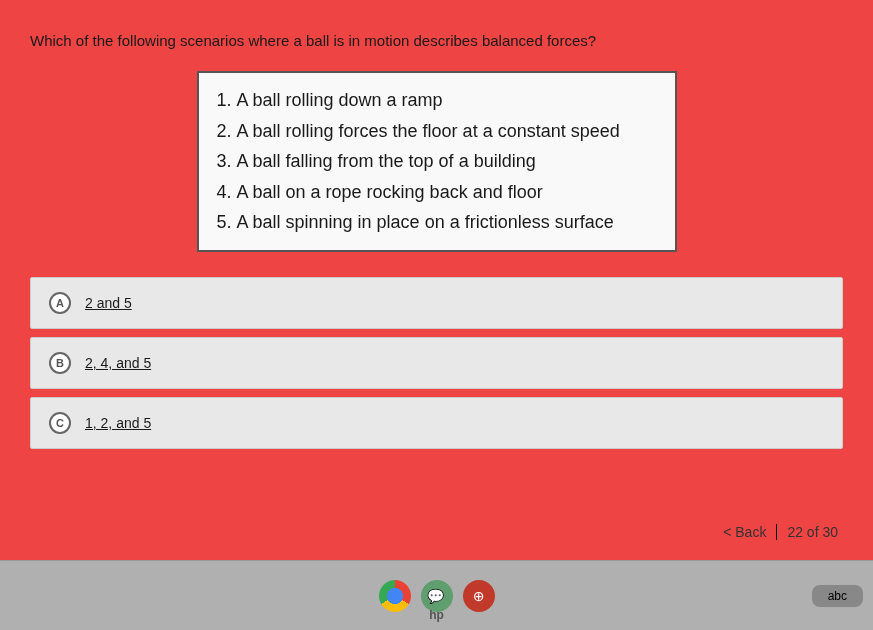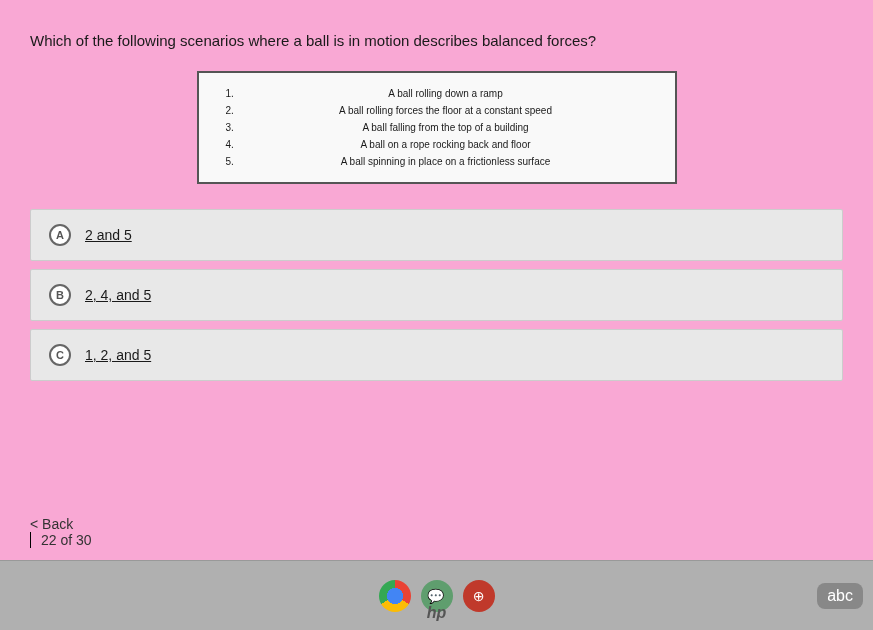--- a/index.html
+++ b/index.html
@@ -13,22 +13,22 @@
       height: 630px;
       background: #c8c8c8;
       font-family: Arial, sans-serif;
       overflow: hidden;
       display: flex;
       flex-direction: column;
     }
 
     .screen {
       flex: 1;
-      background: #f9a8d4;
-      padding: 30px 30px 12px 30px;
+      background: #ef4444;
+      padding: 30px 30px 20px 30px;
       display: flex;
       flex-direction: column;
       gap: 0;
     }
 
     .question-text {
       font-size: 15px;
       color: #1a1a1a;
       margin-bottom: 20px;
       line-height: 1.4;
@@ -41,24 +41,23 @@
       width: 480px;
       background: #f9f9f9;
     }
 
     .scenarios-box ol {
       list-style: decimal;
       padding-left: 18px;
     }
 
     .scenarios-box li {
-      font-size: 10px;
+      font-size: 18px;
       color: #1a1a1a;
       line-height: 1.7;
-      text-align: center;
     }
 
     .answer-option {
       border: 1px solid #ccc;
       background: #e8e8e8;
       padding: 14px 18px;
       margin-bottom: 8px;
       display: flex;
       align-items: center;
       gap: 14px;
@@ -83,24 +82,24 @@
 
     .option-text {
       font-size: 14px;
       color: #1a1a1a;
       text-decoration: underline;
     }
 
     .navigation-row {
       display: flex;
       justify-content: flex-end;
-      align-items: flex-start;
+      align-items: flex-end;
+      gap: 10px;
       margin-top: 10px;
       padding-right: 5px;
-      flex-direction: column;
     }
 
     .back-button {
       font-size: 14px;
       color: #333;
       background: none;
       border: none;
       cursor: pointer;
       display: flex;
       align-items: center;
@@ -159,36 +158,35 @@
       border-radius: 50%;
       color: white;
       font-size: 14px;
     }
 
     .hp-logo {
       position: absolute;
       bottom: 8px;
       left: 50%;
       transform: translateX(-50%);
-      font-size: 16px;
-      font-style: italic;
+      font-size: 12px;
       color: #555;
       font-weight: bold;
     }
 
     .taskbar-right {
       position: absolute;
       right: 10px;
       top: 50%;
       transform: translateY(-50%);
       background: #888;
       border-radius: 8px;
-      padding: 4px 10px;
-      font-size: 16px;
-      color: #ffffff;
+      padding: 4px 16px;
+      font-size: 12px;
+      color: #000000;
     }
 
     .spacer {
       flex: 1;
     }
   </style>
 </head>
 <body>
 
 <div class="screen">

